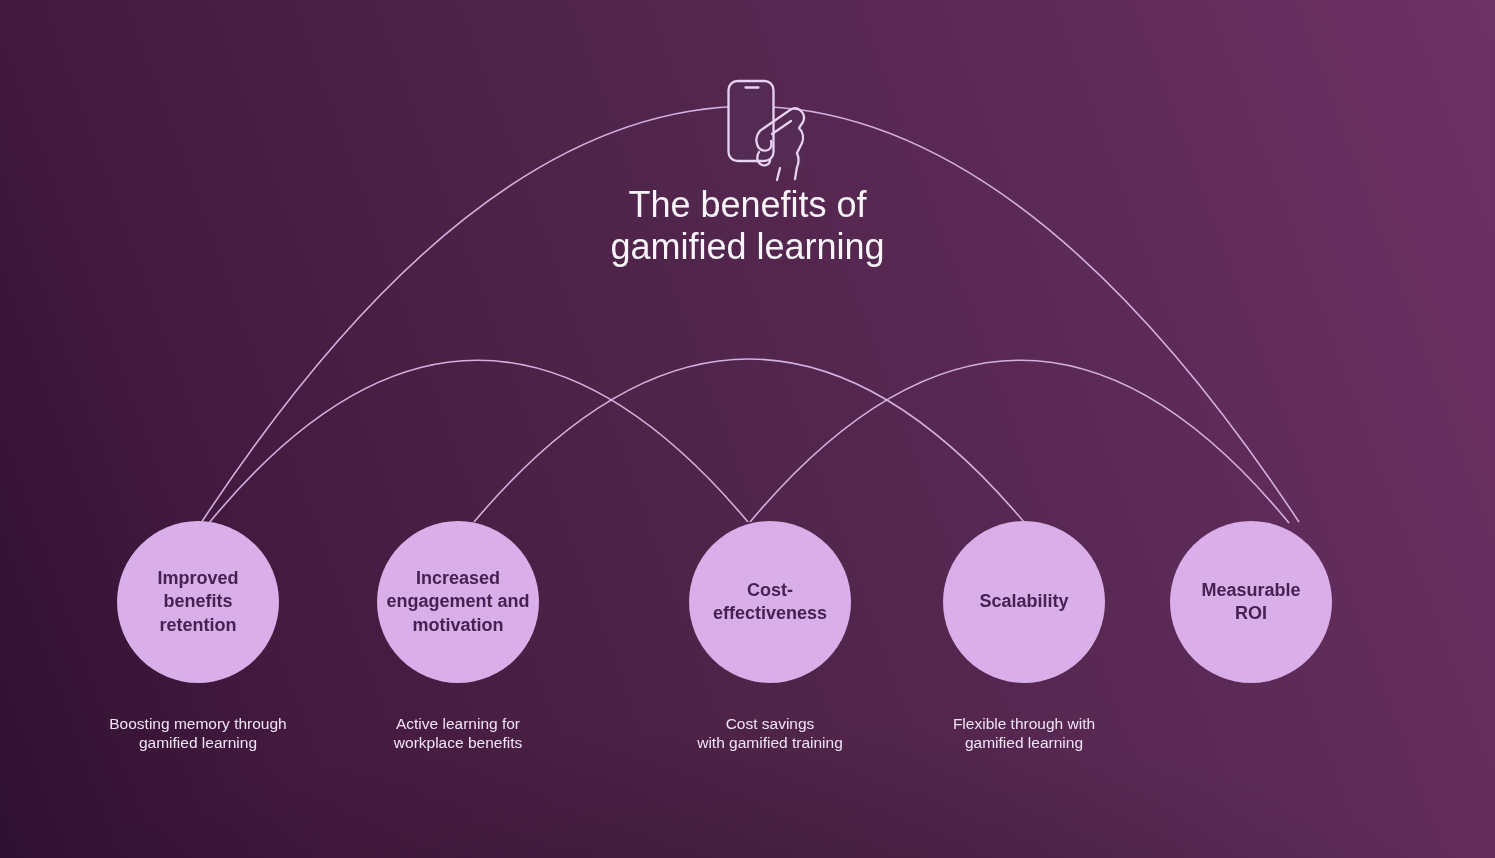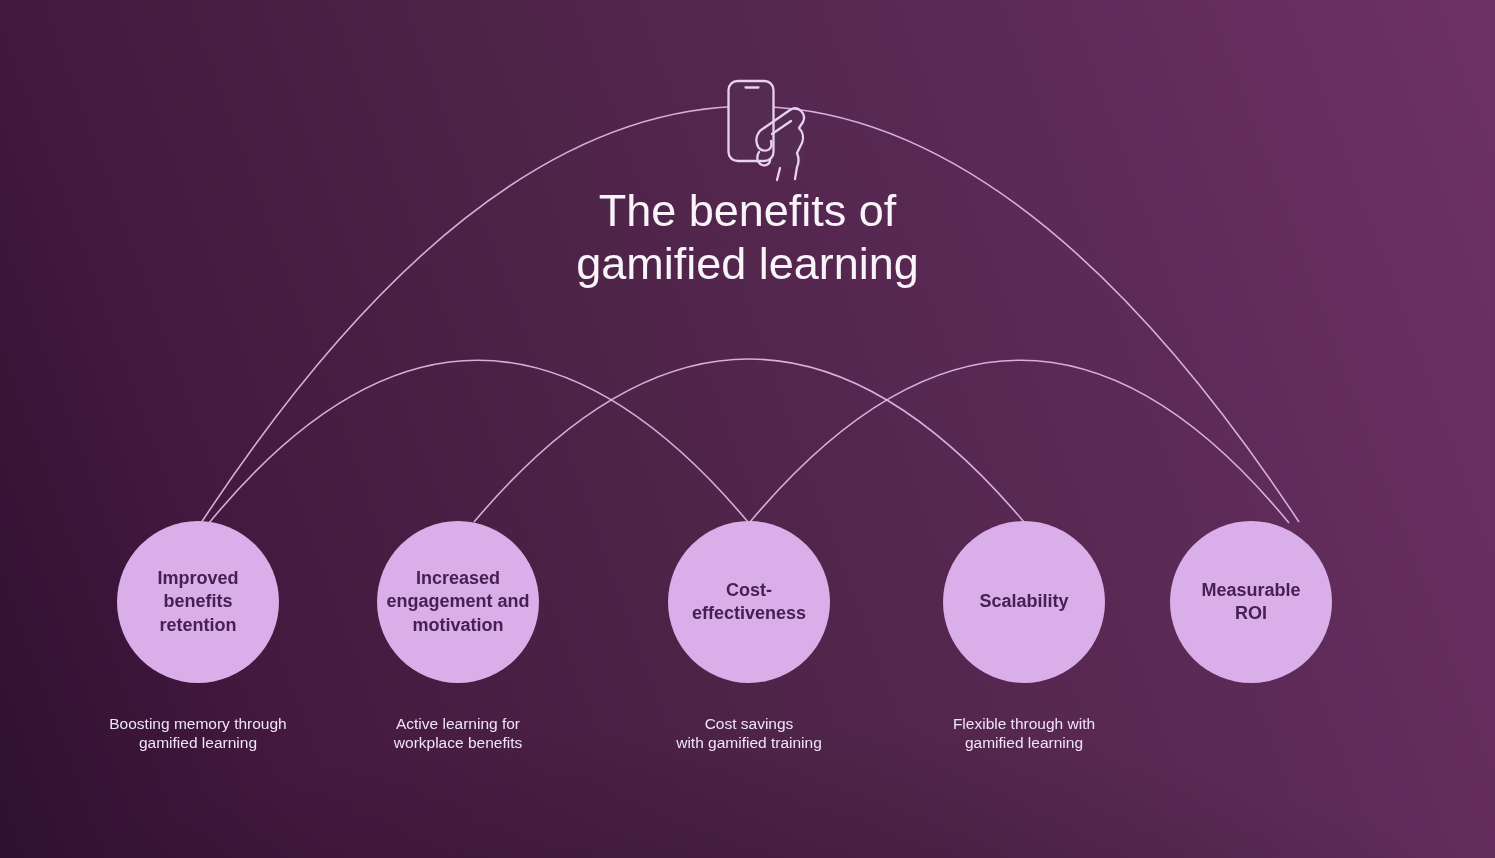--- a/index.html
+++ b/index.html
@@ -12,27 +12,27 @@
       radial-gradient(90% 55% at 50% 118%, rgba(16,3,18,0.32), rgba(16,3,18,0) 62%),
       linear-gradient(70deg, #2e1030 0%, #43193f 18%, #4f2449 45%, #5c2a57 72%, #6e3164 100%);
   }
   .arcs{position:absolute;left:0;top:0;width:1495px;height:858px;}
   .arc{fill:none;stroke:#ddbcec;stroke-width:1.6;opacity:0.92;}
   .icon-stroke{fill:none;stroke:#e8d2f3;stroke-width:2.3;stroke-linecap:round;stroke-linejoin:round;}
   .icon-fill{fill:#542b53;}
   .title{
     position:absolute;top:184px;left:0;width:100%;
     margin:0;text-align:center;
-    font-size:45px;line-height:1.18;font-weight:500;
+    font-size:36px;line-height:1.18;font-weight:500;
     color:#f8f4fa;white-space:pre-line;letter-spacing:0;
   }
   .benefit{position:absolute;top:521px;width:260px;}
   .benefit:nth-of-type(1){left:68px;}
   .benefit:nth-of-type(2){left:328px;}
-  .benefit:nth-of-type(3){left:619px;}
+  .benefit:nth-of-type(3){left:640px;}
   .benefit:nth-of-type(4){left:894px;}
   .benefit:nth-of-type(5){left:1121px;}
   .circle{
     width:162px;height:162px;margin:0 auto;border-radius:50%;
     background:#d9aee9;
     display:flex;align-items:center;justify-content:center;
     text-align:center;
   }
   .label{
     font-size:18px;font-weight:600;color:#472152;

